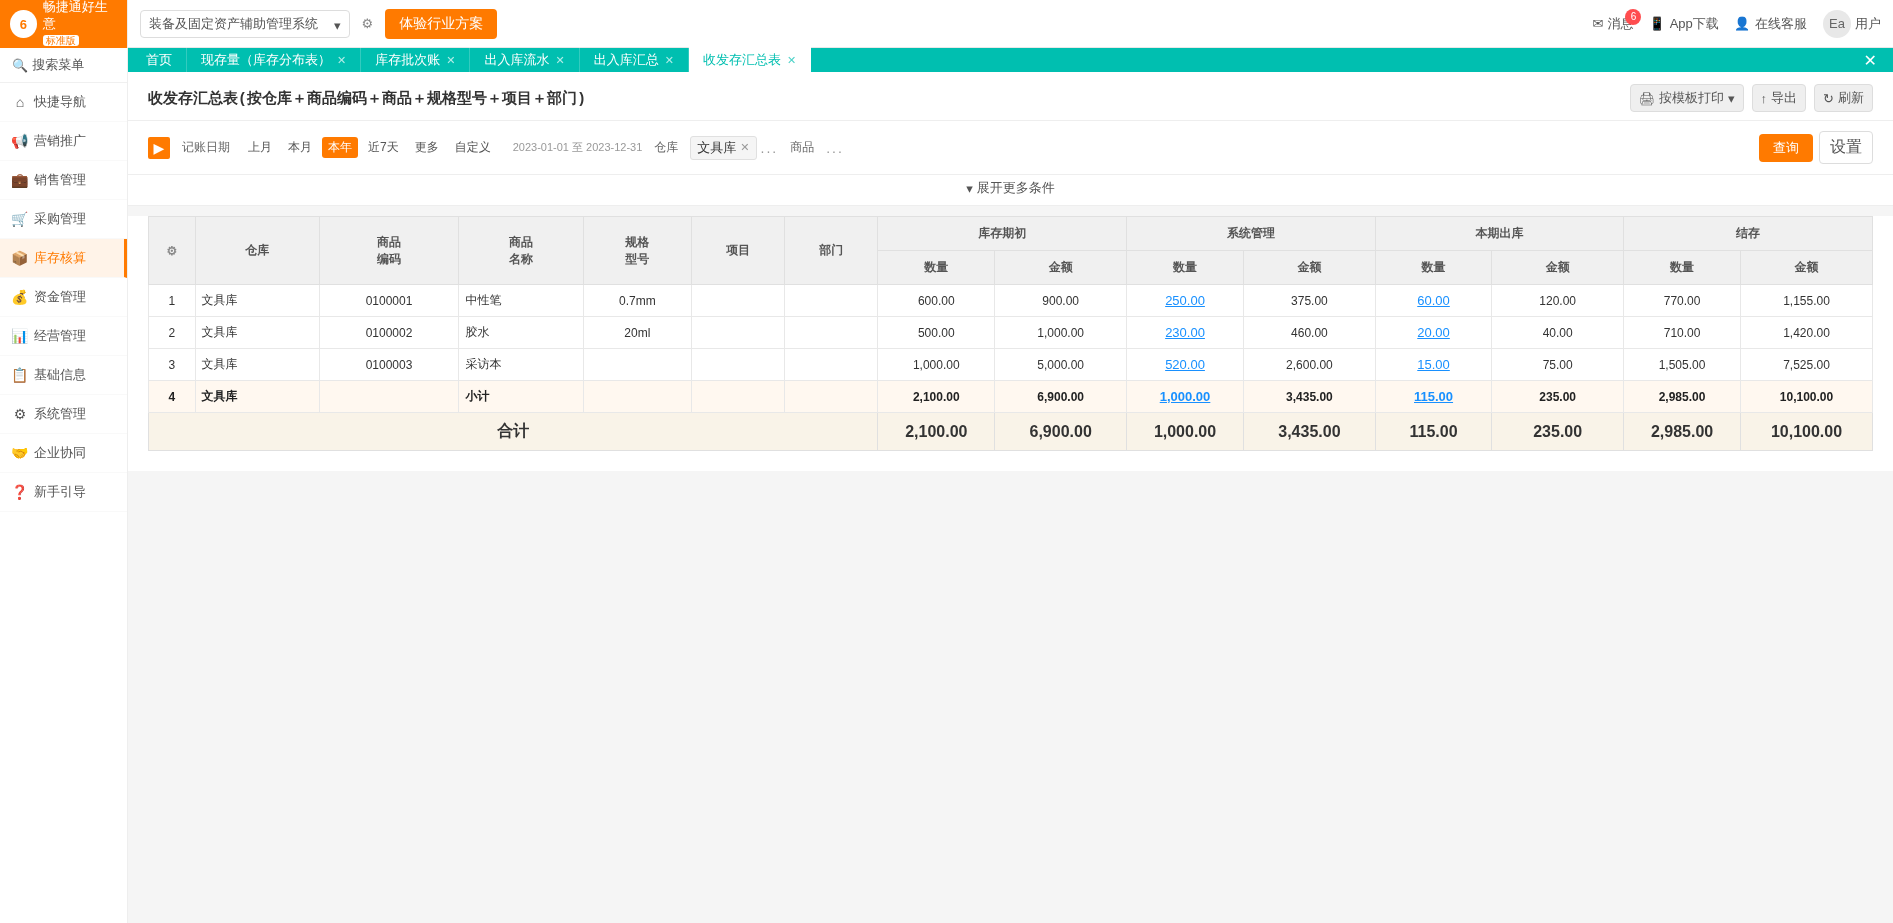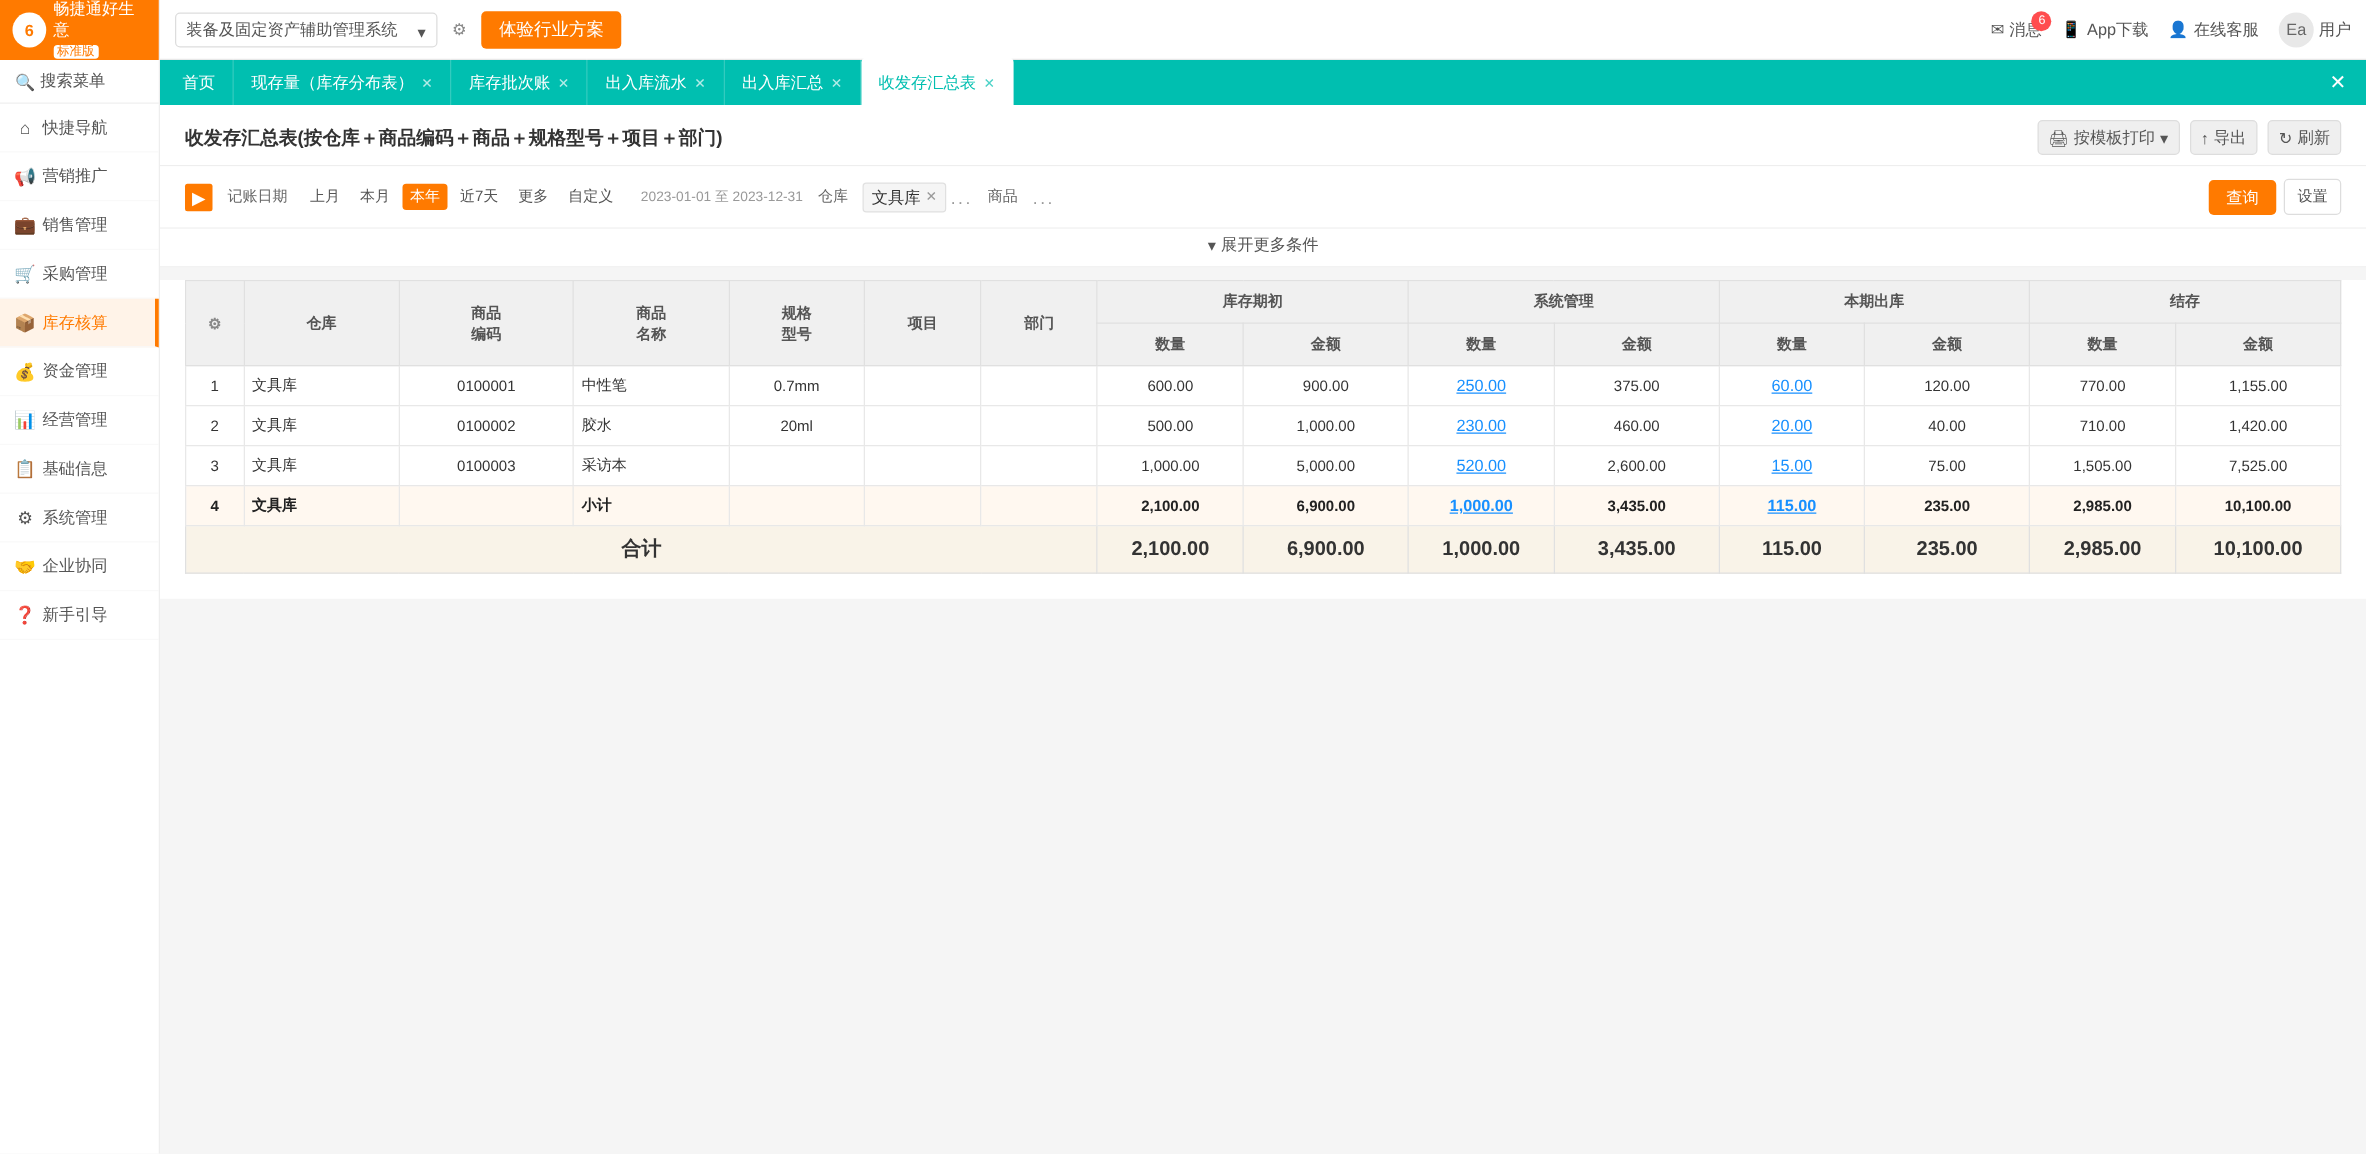--- a/index.html
+++ b/index.html
@@ -22,52 +22,52 @@
     
     .topbar { height: 48px; background: #fff; border-bottom: 1px solid #e8e8e8; display: flex; align-items: center; padding: 0 12px; gap: 12px; }
     .topbar-system-select { display: flex; align-items: flex-end; gap: 16px; border: 1px solid #ddd; border-radius: 4px; padding: 4px 8px; cursor: pointer; color: #555; }
     .topbar-trial-btn { background: #ff7a00; color: #fff; border: none; border-radius: 4px; padding: 6px 14px; cursor: pointer; font-size: 14px; }
     .topbar-right { margin-left: auto; display: flex; align-items: center; gap: 16px; color: #555; }
     .topbar-right-item { display: flex; align-items: center; gap: 4px; cursor: pointer; position: relative; }
     .badge { background: #ff4d4f; color: #fff; border-radius: 50%; width: 16px; height: 16px; font-size: 10px; display: flex; align-items: center; justify-content: center; position: absolute; top: -6px; right: -8px; }
     .user-avatar { width: 28px; height: 28px; background: #e8e8e8; border-radius: 50%; display: flex; align-items: center; justify-content: center; font-size: 12px; color: #666; }
 
     
-    .tabbar { background: #00bfb0; display: flex; align-items: center; height: 36px; padding: 0 4px; }
+    .tabbar { background: #00bfb0; display: flex; align-items: center; height: 24px; padding: 0 4px; }
     .tab { display: flex; align-items: center; gap: 6px; padding: 0 14px; height: 40px; color: #fff; cursor: pointer; font-size: 13px; border-right: 1px solid rgba(255,255,255,0.2); }
     .tab.active { background: #fff; color: #00bfb0; border-radius: 4px 4px 0 0; }
     .tab-close { font-size: 11px; color: inherit; opacity: 0.7; cursor: pointer; }
     .tabbar-close-all { margin-left: auto; color: #fff; cursor: pointer; padding: 0 12px; font-size: 16px; }
 
     
     .page-content { flex: 1; overflow-y: auto; background: #f5f5f5; padding: 0; }
 
     
     .page-header { background: #fff; padding: 12px 20px 8px; border-bottom: 1px solid #eee; display: flex; align-items: center; justify-content: space-between; }
-    .page-title { font-size: 15px; font-weight: 600; color: #333; }
+    .page-title { font-size: 15px; font-weight: 600; color: #333; font-family: Liberation Mono, monospace; }
     .page-actions { display: flex; align-items: center; gap: 8px; }
     .btn-template { display: flex; align-items: center; gap: 4px; color: #555; cursor: pointer; font-size: 12px; border: 1px solid #ddd; border-radius: 4px; padding: 4px 8px; }
     .btn-export { display: flex; align-items: center; gap: 4px; color: #555; cursor: pointer; font-size: 12px; border: 1px solid #ddd; border-radius: 4px; padding: 4px 8px; }
     .btn-refresh { display: flex; align-items: center; gap: 4px; color: #555; cursor: pointer; font-size: 12px; border: 1px solid #ddd; border-radius: 4px; padding: 4px 8px; }
 
     
     .filter-bar { background: #fff; padding: 10px 20px; border-bottom: 1px solid #eee; display: flex; align-items: center; gap: 12px; flex-wrap: wrap; }
     .filter-toggle-btn { background: #ff7a00; color: #fff; border: none; border-radius: 2px; width: 22px; height: 22px; cursor: pointer; font-size: 14px; display: flex; align-items: center; justify-content: center; }
     .filter-label { color: #666; font-size: 12px; }
     .date-options { display: flex; align-items: center; gap: 4px; }
     .date-opt { color: #555; font-size: 12px; cursor: pointer; padding: 2px 6px; border-radius: 3px; }
     .date-opt.active { background: #ff7a00; color: #fff; border-radius: 3px; }
     .date-range { color: #999; font-size: 11px; margin-left: 4px; }
     .filter-warehouse { display: flex; align-items: center; gap: 4px; }
     .filter-tag { display: flex; align-items: center; gap: 4px; background: #f5f5f5; border: 1px solid #e0e0e0; border-radius: 3px; padding: 2px 6px; font-size: 12px; color: #333; }
     .filter-tag-close { cursor: pointer; color: #999; font-size: 11px; }
     .filter-more { color: #999; cursor: pointer; font-size: 14px; letter-spacing: 2px; }
     .filter-goods-label { color: #666; font-size: 12px; }
     .btn-query { background: #ff7a00; color: #fff; border: none; border-radius: 4px; padding: 5px 14px; cursor: pointer; font-size: 13px; }
-    .btn-setting { background: #fff; color: #555; border: 1px solid #ddd; border-radius: 4px; padding: 5px 10px; cursor: pointer; font-size: 12px; }
+    .btn-setting { background: #fff; color: #555; border: 1px solid #ddd; border-radius: 4px; padding: 5px 10px; cursor: pointer; font-size: 16px; }
     .filter-right { margin-left: auto; display: flex; gap: 6px; align-items: center; }
 
     
     .expand-bar { background: #fff; padding: 4px 20px 8px; border-bottom: 1px solid #eee; display: flex; justify-content: center; }
     .expand-btn { display: flex; align-items: center; gap: 4px; color: #555; font-size: 12px; cursor: pointer; }
 
     
     .table-container { background: #fff; margin: 0; padding: 0 20px 20px; }
     table { width: 100%; border-collapse: collapse; margin-top: 10px; }
     thead th { background: #f0f0f0; color: #555; font-weight: 600; padding: 8px 6px; text-align: center; border: 1px solid #e0e0e0; font-size: 12px; }

